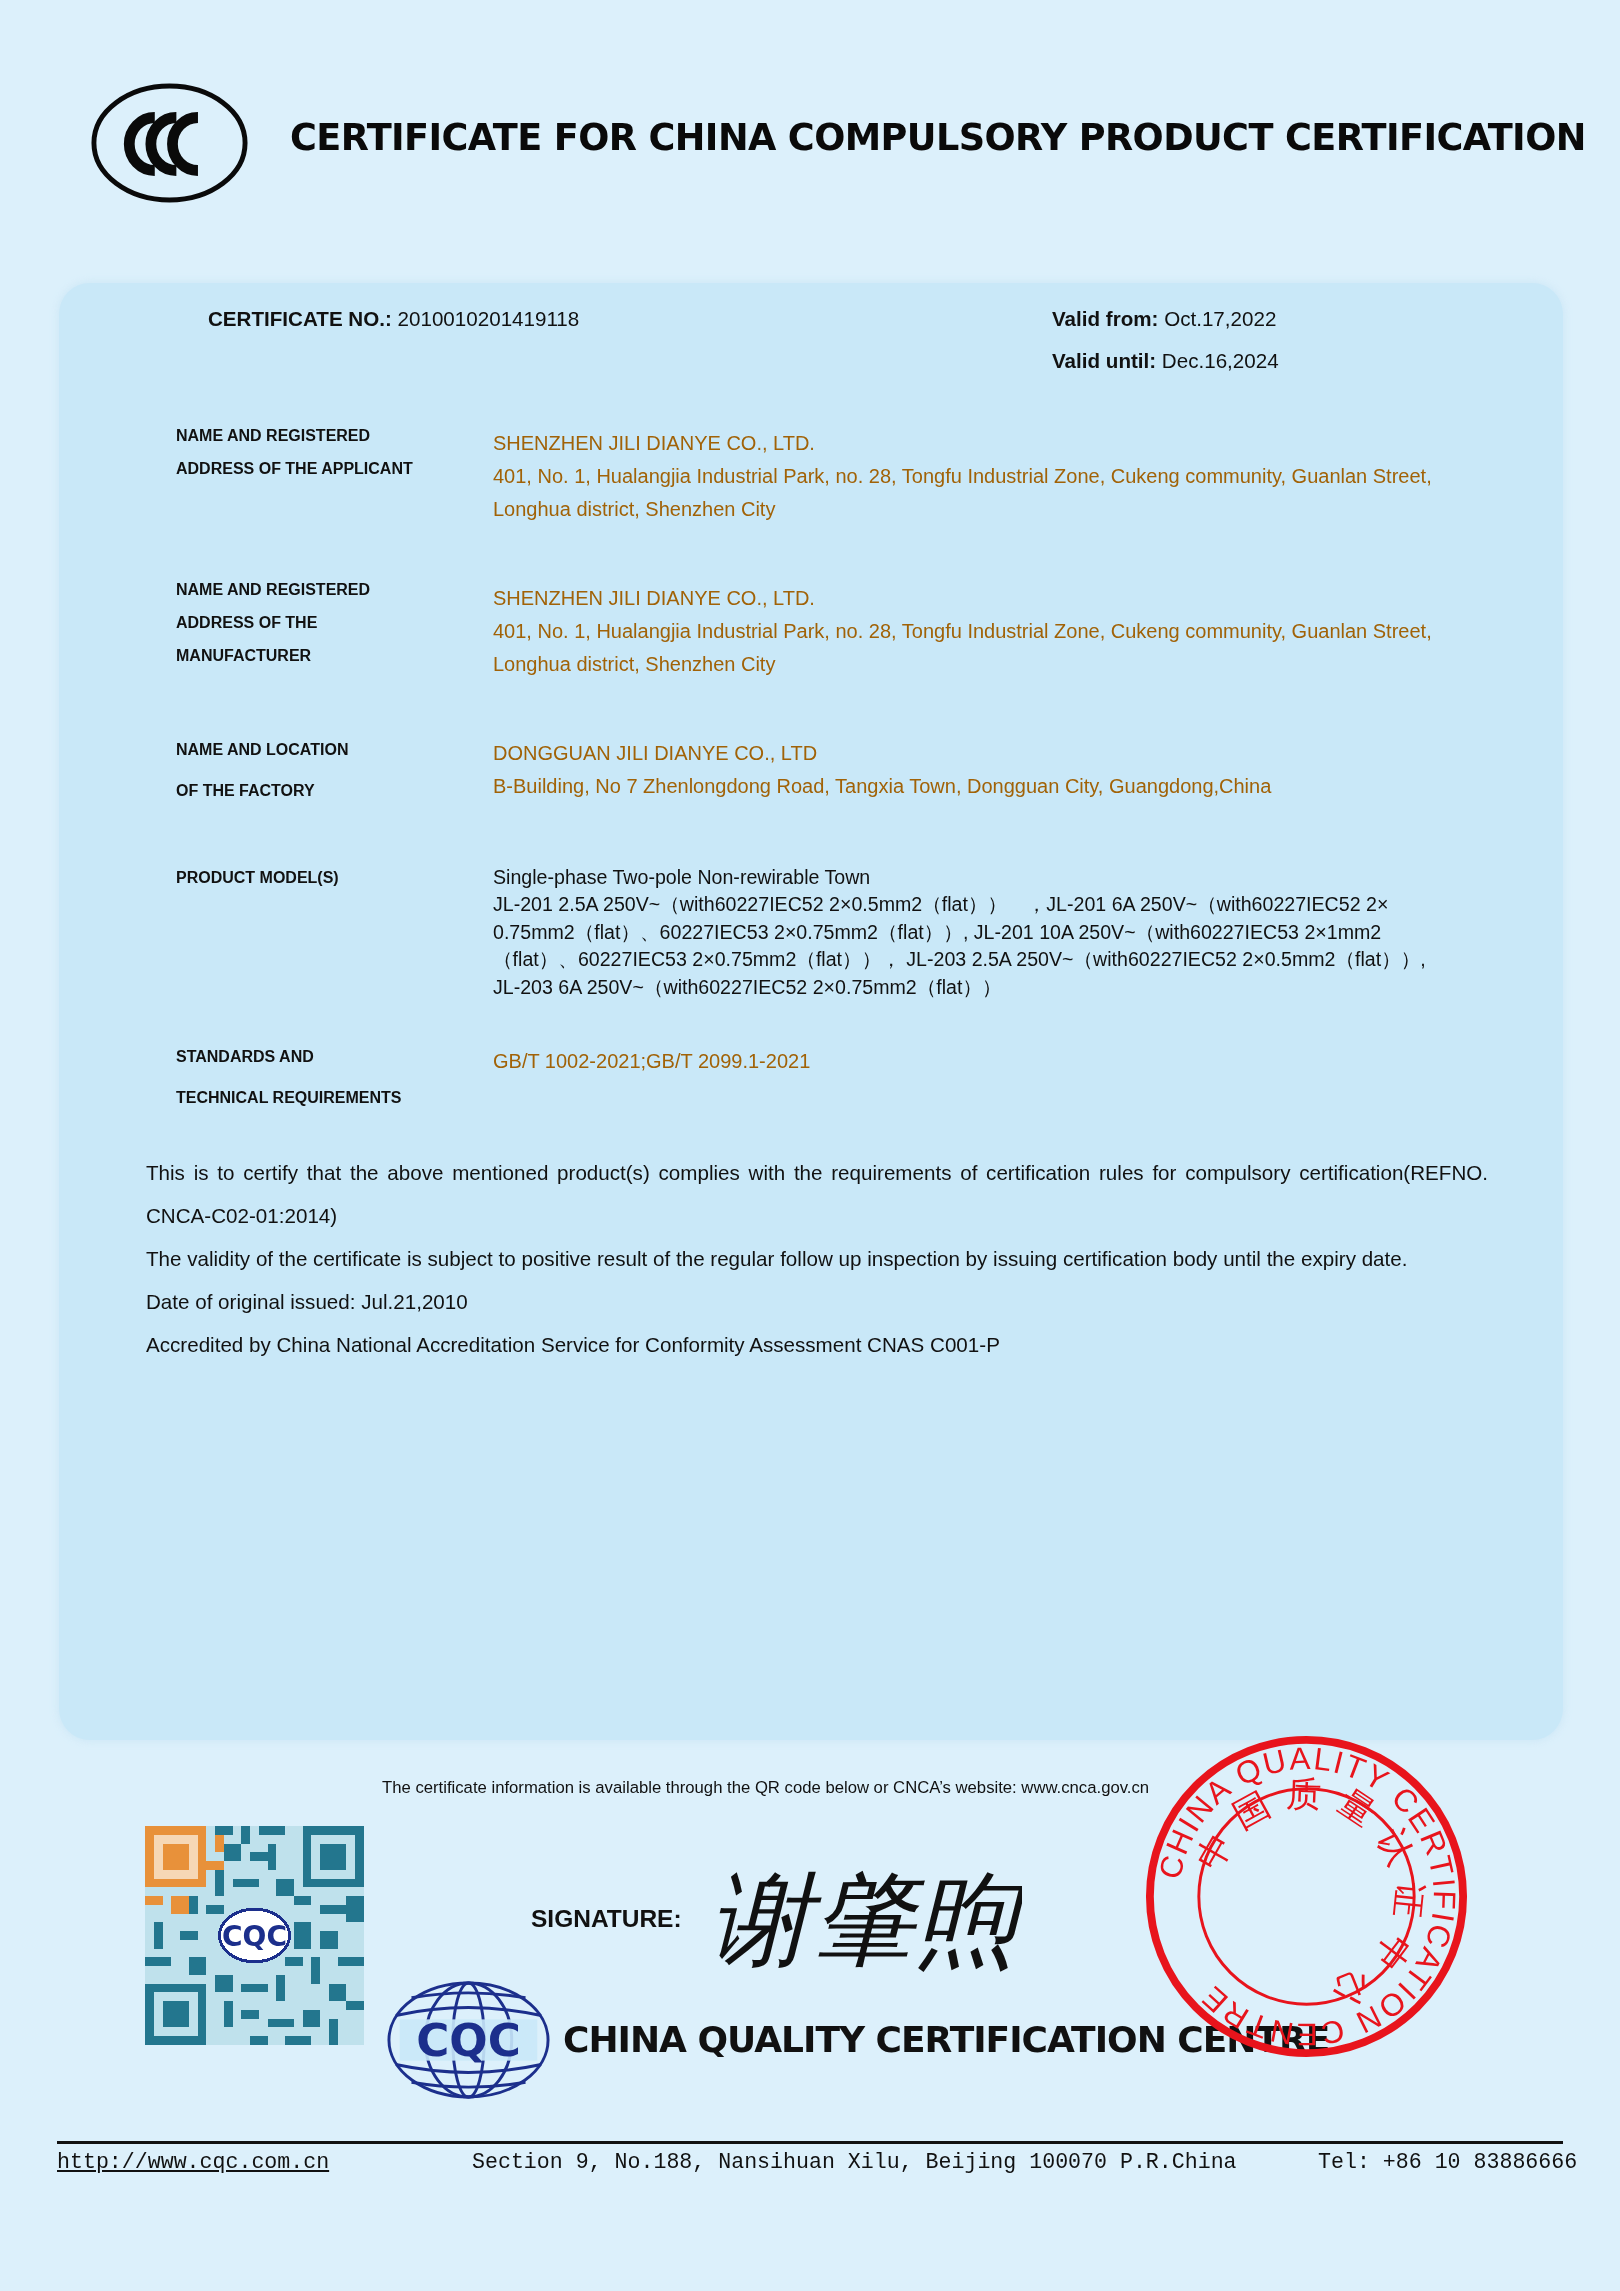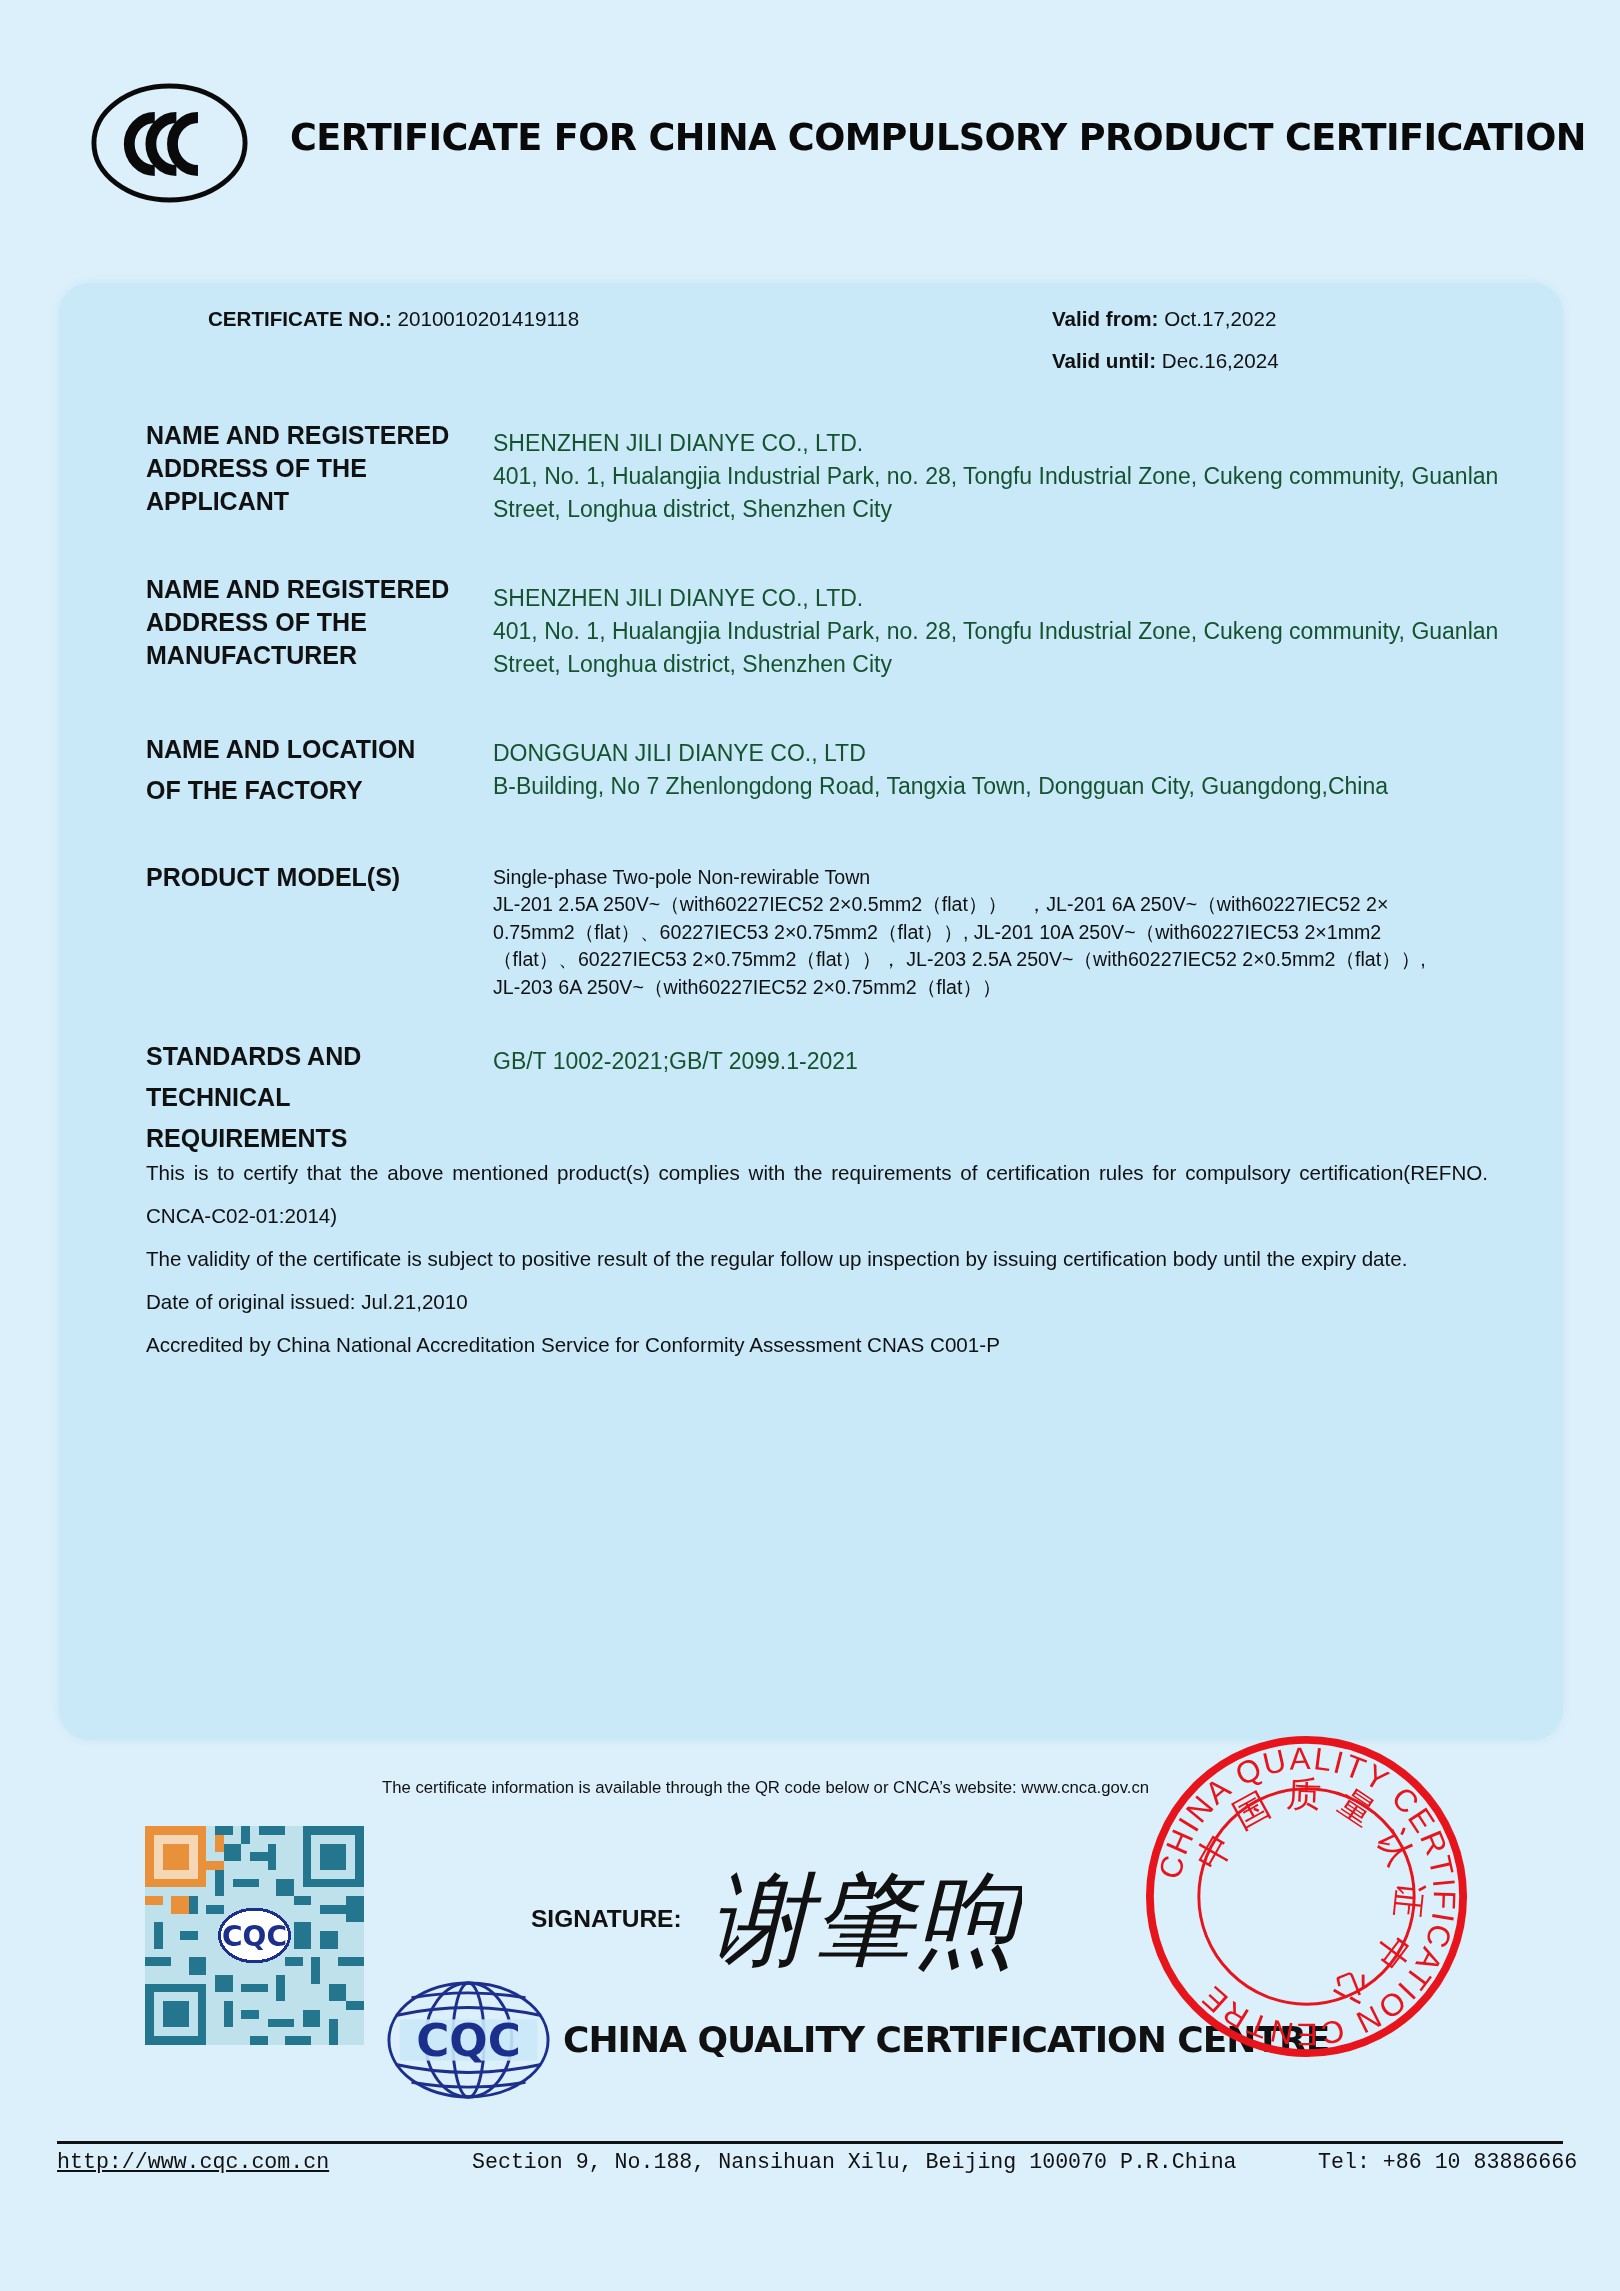--- a/index.html
+++ b/index.html
@@ -23,22 +23,22 @@
     color: #0a0a0a;
   }
 
   
   #panel {
     left: 59px; top: 283px; width: 1504px; height: 1457px;
     background: #c9e8f8; border-radius: 31px;
     box-shadow: 0 0 5.9px 2px rgba(200,228,245,0.6);
   }
 
-  .lbl { font-weight: bold; font-size: 25px; line-height: 33px; color: #111; }
-  .val { font-size: 23px; line-height: 33px; color: #14532d; }
+  .lbl { font-weight: bold; font-size: 16px; line-height: 33px; color: #111; margin-left: 30px; }
+  .val { font-size: 20px; line-height: 33px; color: #a16207; }
   .val-tight { font-size: 19.6px; line-height: 27.4px; color: #111; }
 
   #cert-no { left: 208px; top: 307px; font-size: 20.6px; white-space: nowrap; }
   #valid-from { left: 1052px; top: 307px; font-size: 20.6px; white-space: nowrap; }
   #valid-until { left: 1052px; top: 349px; font-size: 20.6px; white-space: nowrap; }
 
   .section-label { left: 146px; width: 323px; }
   .section-value { left: 493px; width: 1010px; }
 
   #body-text { left: 146px; top: 1151px; width: 1342px; }

